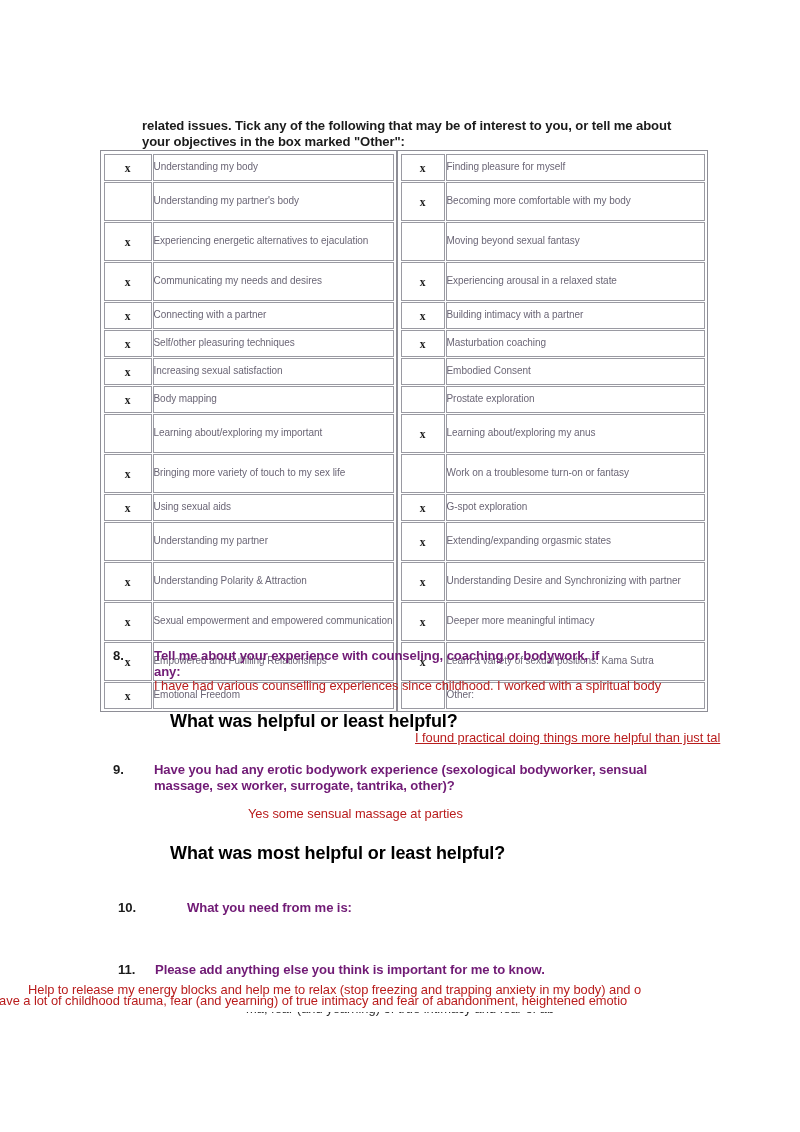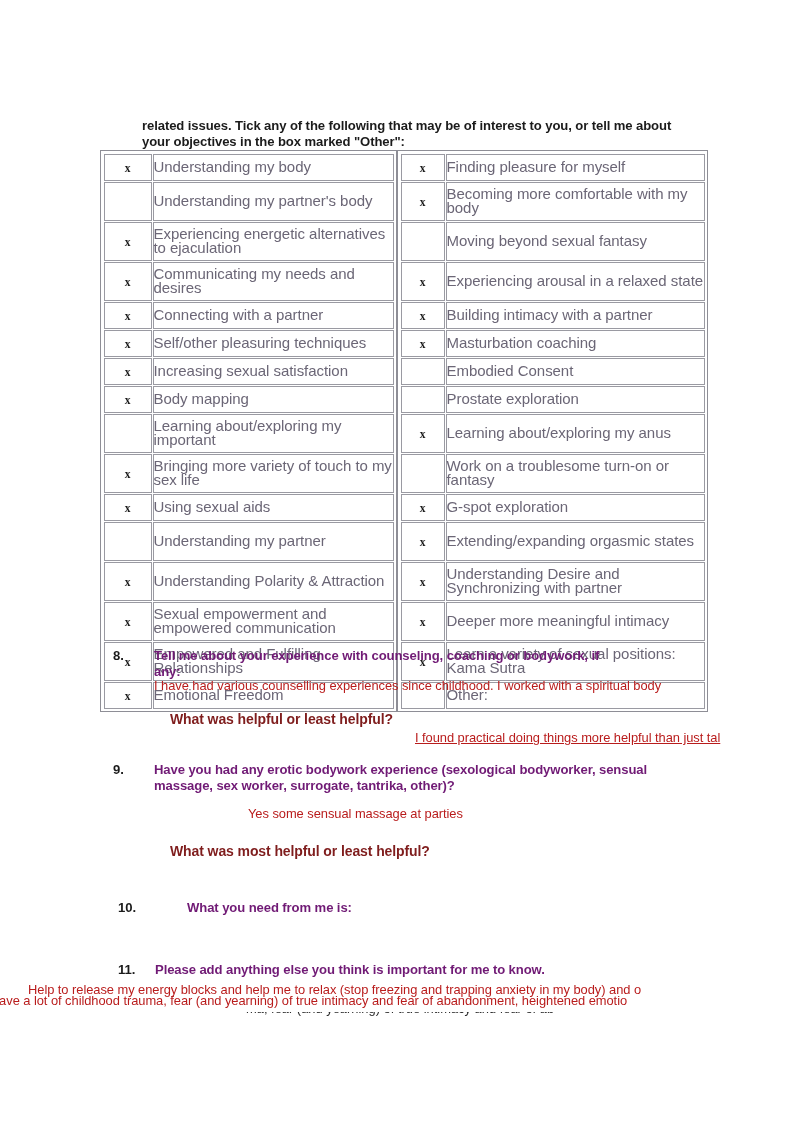--- a/index.html
+++ b/index.html
@@ -69,21 +69,21 @@
     text-align: center;
     font-size: 11.5px;
     font-weight: bold;
     color: #1a1a1a;
     font-family: "Liberation Serif", serif;
   }
   .tick-half.right .col-x { width: 42px; }
 
   .col-label {
     padding: 1px 4px 1px 6px;
-    font-size: 15px;
+    font-size: 10px;
     line-height: 14.2px;
     color: #6b6676;
     letter-spacing: -0.05px;
   }
   .r1 { height: 25px; }
   .r2 { height: 37px; }
 
   .xmark { display: inline-block; transform: translateY(1px); }
 
   
@@ -96,23 +96,23 @@
     letter-spacing: -0.1px;
   }
   .q-num {
     position: absolute;
     font-size: 13.1px;
     font-weight: bold;
     color: #1b1b1b;
   }
   .sub-q {
     position: absolute;
-    font-size: 14px;
-    font-weight: bold;
-    color: #7f1d1d;
+    font-size: 18px;
+    font-weight: bold;
+    color: #000000;
     letter-spacing: -0.1px;
   }
   .answer {
     position: absolute;
     font-size: 12.9px;
     line-height: 16px;
     color: #b91c1c;
     white-space: nowrap;
     letter-spacing: -0.05px;
   }

